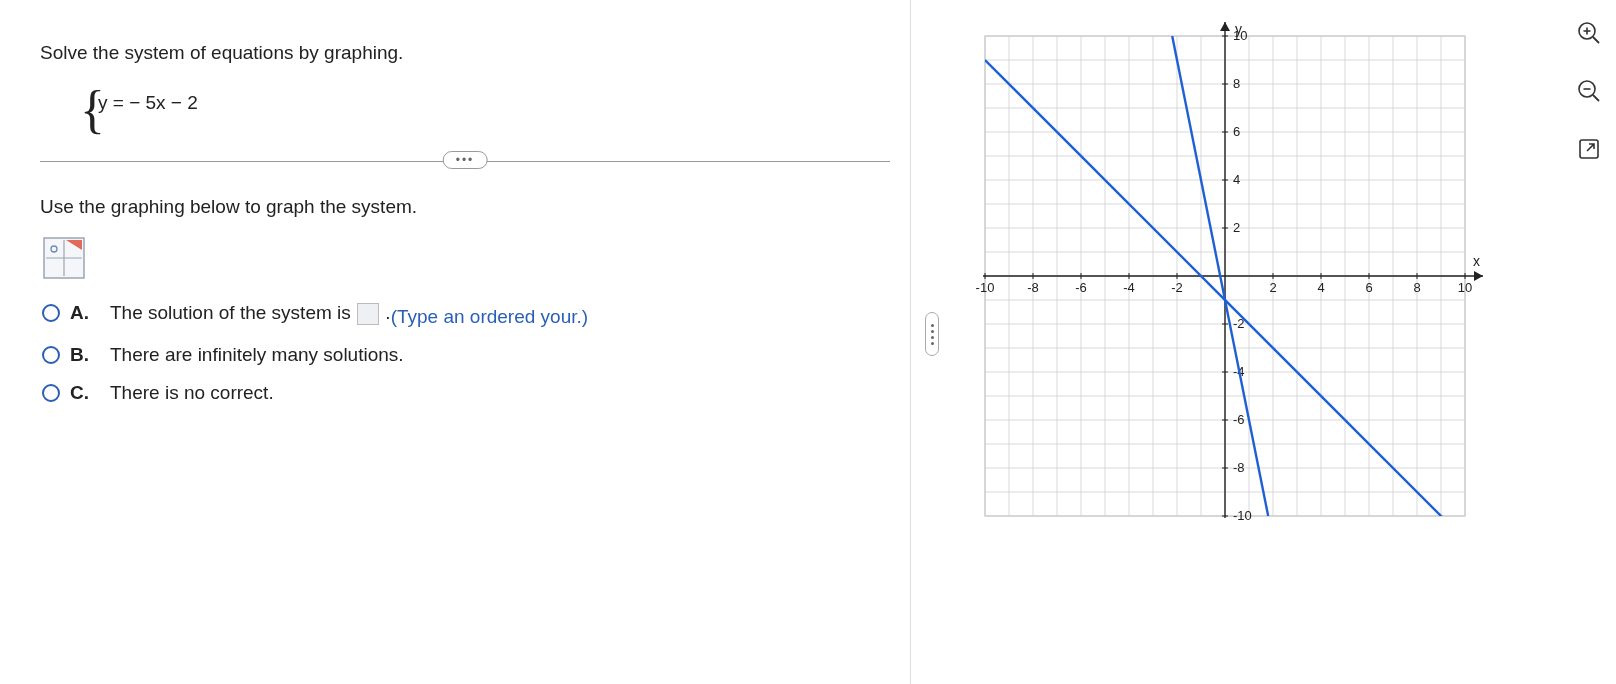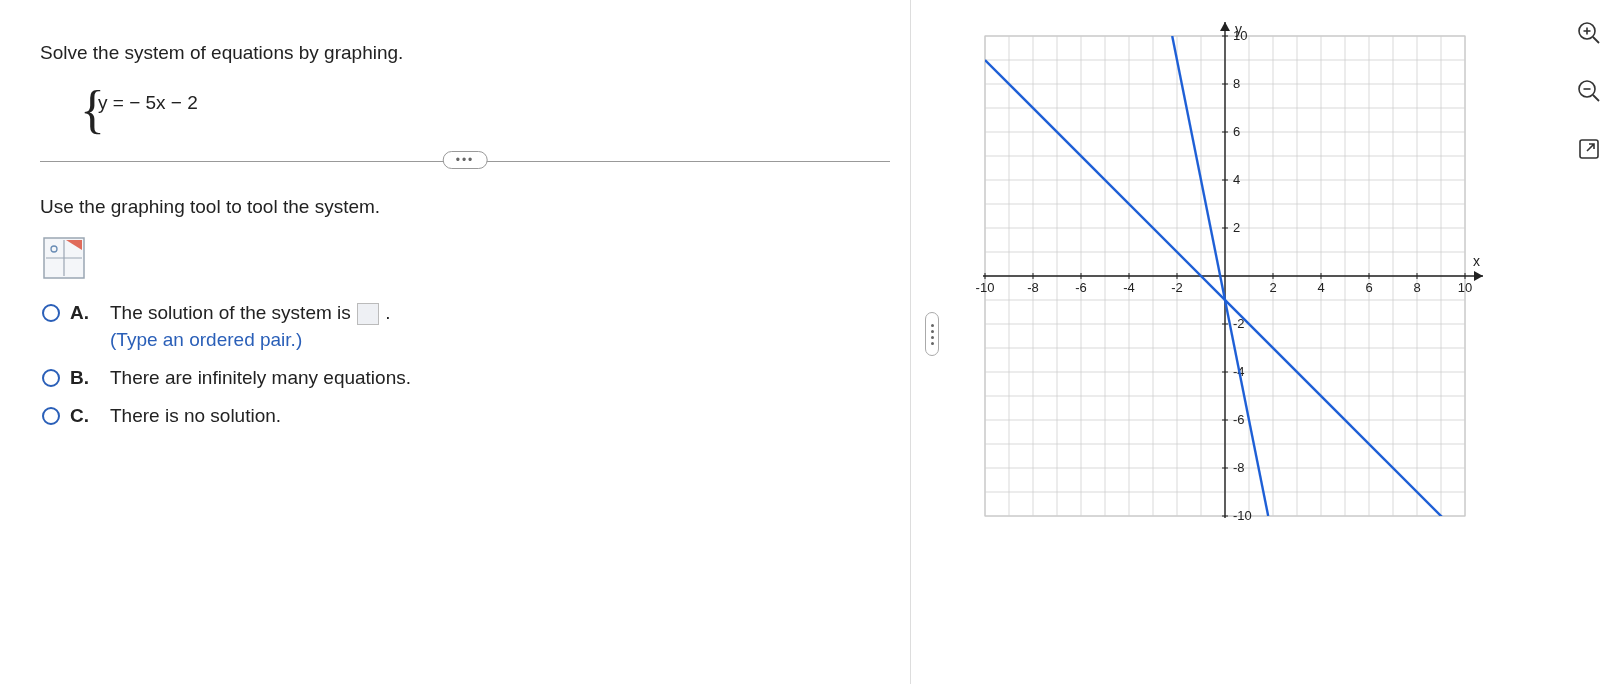--- a/index.html
+++ b/index.html
@@ -83,21 +83,21 @@
     width: 18px;
     height: 18px;
     border: 2px solid #2a5fb8;
     border-radius: 50%;
     flex-shrink: 0;
     margin-top: 2px;
     cursor: pointer;
     background: #fff;
   }
   .choice-letter { font-weight: bold; margin-right: 8px; min-width: 22px; }
-  .choice-body { display: flex; flex-direction: column; }
+  .choice-body { display: flex; flex-direction: row; }
   .choice-line1 { }
   .hint { color: #2a5fb8; margin-top: 4px; }
   .answer-box {
     display: inline-block;
     width: 22px;
     height: 22px;
     background: #eef0f4;
     border: 1px solid #bbb;
     vertical-align: middle;
     margin: 0 1px;
@@ -169,21 +169,21 @@
   <div class="equations">
     <span class="brace">{</span>
     <div class="eq2">y = − 5x − 2</div>
   </div>
 
   <div class="divider-wrap">
     <hr class="divider">
     <div class="divider-pill">•••</div>
   </div>
 
-  <p class="instr1">Use the graphing tool to tool the system.</p>
+  <p class="instr1">Use the graphing below to graph the system.</p>
 
   <div class="graph-tool">
     <svg viewBox="0 0 44 44" width="44" height="44">
       <rect x="2" y="2" width="40" height="40" fill="#f4f6f9" stroke="#9aa6b3" stroke-width="1.5"></rect>
       <line x1="22" y1="4" x2="22" y2="40" stroke="#9aa6b3" stroke-width="1.2"></line>
       <line x1="4" y1="22" x2="40" y2="22" stroke="#9aa6b3" stroke-width="1.2"></line>
       <path d="M 24 4 L 40 4 L 40 14 Z" fill="#e06b5a"></path>
       <circle cx="12" cy="13" r="3" fill="none" stroke="#6a8db5" stroke-width="1.3"></circle>
     </svg>
   </div>
@@ -191,37 +191,37 @@
 
   <div class="choices">
 
     <div class="choice">
       <div class="radio"></div>
       <span class="choice-letter">A.</span>
       <div class="choice-body">
         <div class="choice-line1">
           <span>The solution of the system is </span><span class="answer-box"></span><span> .</span>
         </div>
-        <div class="hint">(Type an ordered pair.)</div>
+        <div class="hint">(Type an ordered your.)</div>
       </div>
     </div>
 
     <div class="choice">
       <div class="radio"></div>
       <span class="choice-letter">B.</span>
       <div class="choice-body">
-        <div>There are infinitely many equations.</div>
+        <div>There are infinitely many solutions.</div>
       </div>
     </div>
 
     <div class="choice">
       <div class="radio"></div>
       <span class="choice-letter">C.</span>
       <div class="choice-body">
-        <div>There is no solution.</div>
+        <div>There is no correct.</div>
       </div>
     </div>
 
   </div>
 </div>
 
 <div class="mid-handle">
   <div class="dot"></div>
     <div class="dot"></div>
     <div class="dot"></div>

